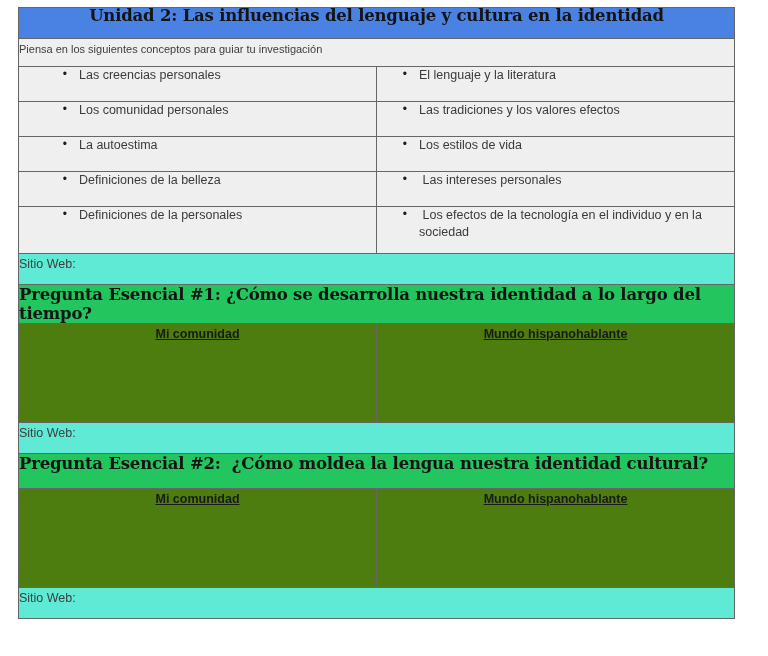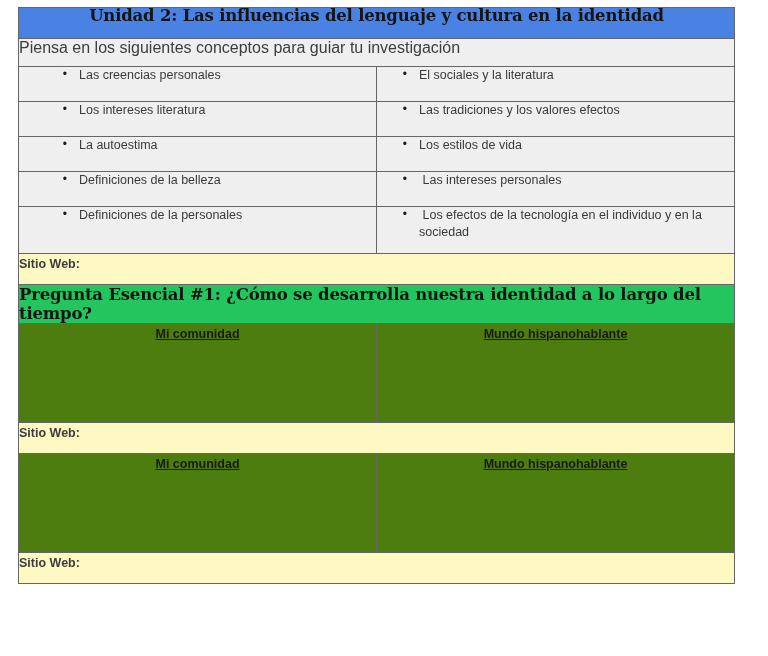--- a/index.html
+++ b/index.html
@@ -54,21 +54,21 @@
   }
 
   
   .intro-cell {
     background: #efefef;
     height: 27px;
     vertical-align: middle;
     padding-left: 7px;
   }
   .intro-text {
-    font-size: 16px;
+    font-size: 11px;
     color: #3d3d3d;
   }
 
   
   .bullet-cell {
     background: #efefef;
     height: 34px;
     vertical-align: middle;
     padding: 4px 6px 4px 0;
   }
@@ -92,25 +92,24 @@
     line-height: 1.32;
   }
   .bullet-cell.left .bullet-dot { width: 48px; }
   .bullet-label {
     flex: 1 1 auto;
     white-space: pre-wrap;
   }
 
   
   .sitio-cell {
-    background: #fef9c3;
+    background: #5eead4;
     height: 30px;
     vertical-align: middle;
     padding-left: 7px;
-    font-weight: bold;
   }
   .sitio-text {
     font-size: 12.5px;
     color: #3d3d3d;
   }
 
   
   .question-cell {
     background: #22c55e;
     height: 34px;
@@ -172,30 +171,30 @@
       <tr>
         <td class="bullet-cell left">
           <div class="bullet-row-item">
             <span class="bullet-dot">•</span>
             <span class="bullet-label">Las creencias personales</span>
           </div>
         </td>
         <td class="bullet-cell">
           <div class="bullet-row-item">
             <span class="bullet-dot">•</span>
-            <span class="bullet-label">El sociales y la literatura</span>
+            <span class="bullet-label">El lenguaje y la literatura</span>
           </div>
         </td>
       </tr>
 
       <tr>
         <td class="bullet-cell left">
           <div class="bullet-row-item">
             <span class="bullet-dot">•</span>
-            <span class="bullet-label">Los intereses literatura</span>
+            <span class="bullet-label">Los comunidad personales</span>
           </div>
         </td>
         <td class="bullet-cell">
           <div class="bullet-row-item">
             <span class="bullet-dot">•</span>
             <span class="bullet-label">Las tradiciones y los valores efectos</span>
           </div>
         </td>
       </tr>
 
@@ -266,20 +265,25 @@
           <span class="answer-body"></span>
         </td>
       </tr>
 
       <tr>
         <td class="sitio-cell" colspan="2">
           <span class="sitio-text">Sitio Web:</span><span class="sitio-text"></span>
         </td>
       </tr>
 
+      <tr>
+        <td class="question-cell" colspan="2">
+          <span class="question-text">Pregunta Esencial #2:  ¿Cómo moldea la lengua nuestra identidad cultural?</span>
+        </td>
+      </tr>
 
       <tr>
         <td class="answer-cell">
           <span class="answer-heading">Mi comunidad</span>
           <span class="answer-body"></span>
         </td>
         <td class="answer-cell">
           <span class="answer-heading">Mundo hispanohablante</span>
           <span class="answer-body"></span>
         </td>

